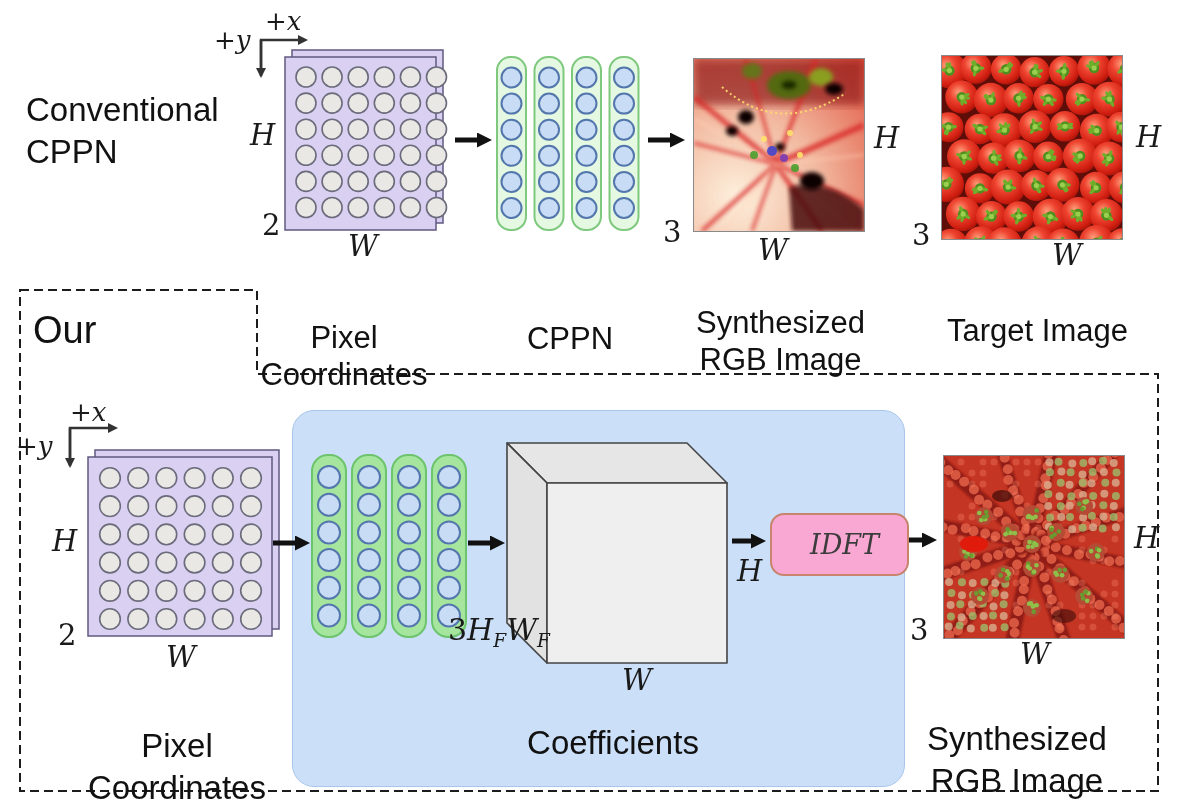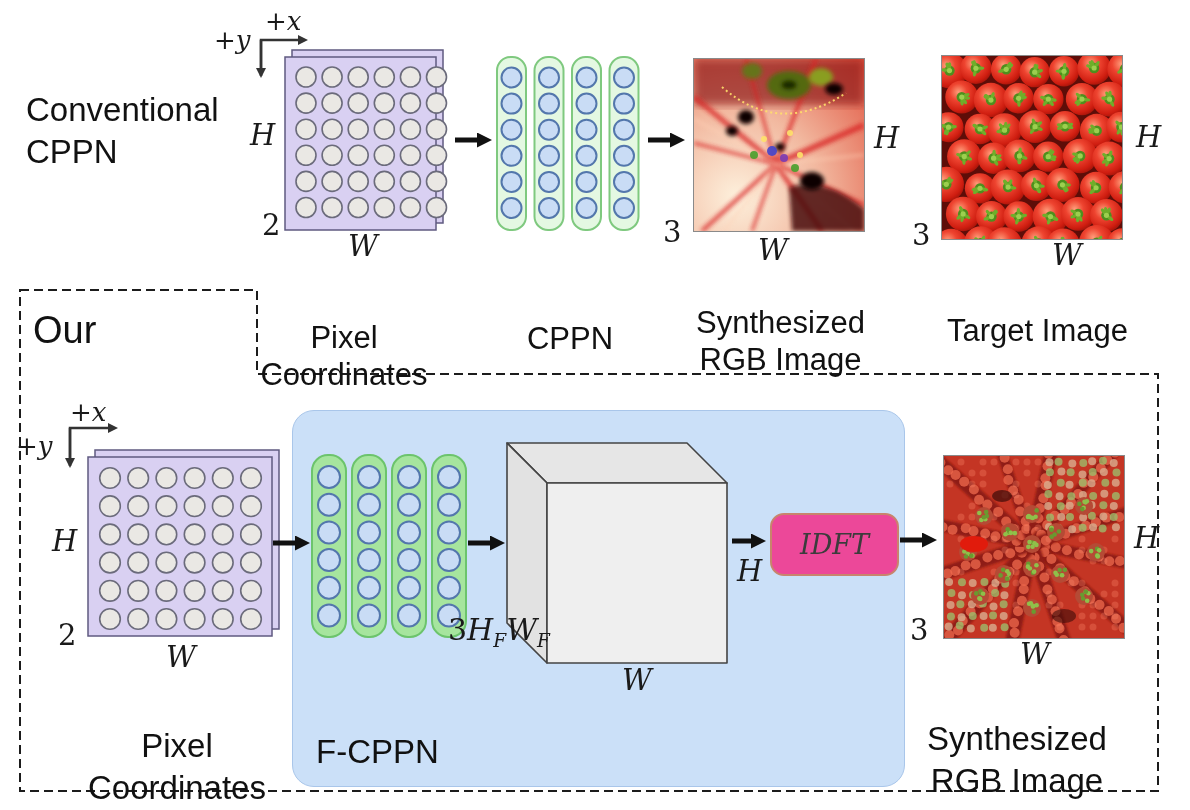--- a/index.html
+++ b/index.html
@@ -996,21 +996,21 @@
         <circle cx="153.43359184265137" cy="99.47348213195801" r="2.3" fill="#8fc04a"></circle>
         <circle cx="155.17406684160233" cy="94.35722327232361" r="2.3" fill="#8fc04a"></circle>
         <circle cx="153.7963543534279" cy="100.42984819412231" r="2.3" fill="#8fc04a"></circle>
         <circle cx="147.18063809722662" cy="95.11742456257343" r="2.3" fill="#8fc04a"></circle>
         <ellipse cx="30" cy="88" rx="14" ry="8" fill="#e11b0c"></ellipse>
         <ellipse cx="58" cy="40" rx="10" ry="6" fill="#3d0b08" opacity="0.7"></ellipse>
         <ellipse cx="120" cy="160" rx="12" ry="7" fill="#3d0b08" opacity="0.6"></ellipse>
       </g>
   </svg>
 
-  <div id="idft-box" class="abs" style="background: #ec4899; border: 2px solid rgb(200, 132, 109);">
+  <div id="idft-box" class="abs" style="background: #f9a8d4; border: 2px solid rgb(200, 132, 109); padding-left: 10px;">
     <span>IDFT</span>
   </div>
 
   <div class="abs lbl" style="left:26px;top:72px;width:250px;font-size:33px;line-height:42px;text-align:left">
     <div>Conventional</div>
     <div>CPPN</div>
   </div>
 
   <div class="abs lbl" style="left:33px;top:293px;width:220px;font-size:38px;line-height:40px;text-align:left">
     <div>Our</div>
@@ -1056,21 +1056,21 @@
   <div class="abs math" style="left:737px;top:554px;font-size:29px">H</div>
 
   <div class="abs mathnum" style="left:910px;top:613px;font-size:29px">3</div>
   <div class="abs math" style="left:1020px;top:637px;font-size:29px">W</div>
   <div class="abs math" style="left:1134px;top:521px;font-size:29px">H</div>
 
   <div class="abs lbl" style="left:67px;top:708px;width:220px;font-size:33px;line-height:42px">
     <div>Pixel</div>
     <div>Coordinates</div>
   </div>
-  <div class="abs lbl" style="left:300px;top:716px;width:155px;font-size:33px">F-CPPN</div>
   <div class="abs lbl" style="left:508px;top:705px;width:210px;font-size:33px;line-height:42px">
+    <div>Coefficients</div>
   </div>
   <div class="abs lbl" style="left:912px;top:701px;width:210px;font-size:33px;line-height:42px">
     <div>Synthesized</div>
     <div>RGB Image</div>
   </div>
 
 </div>
 
 </body></html>

